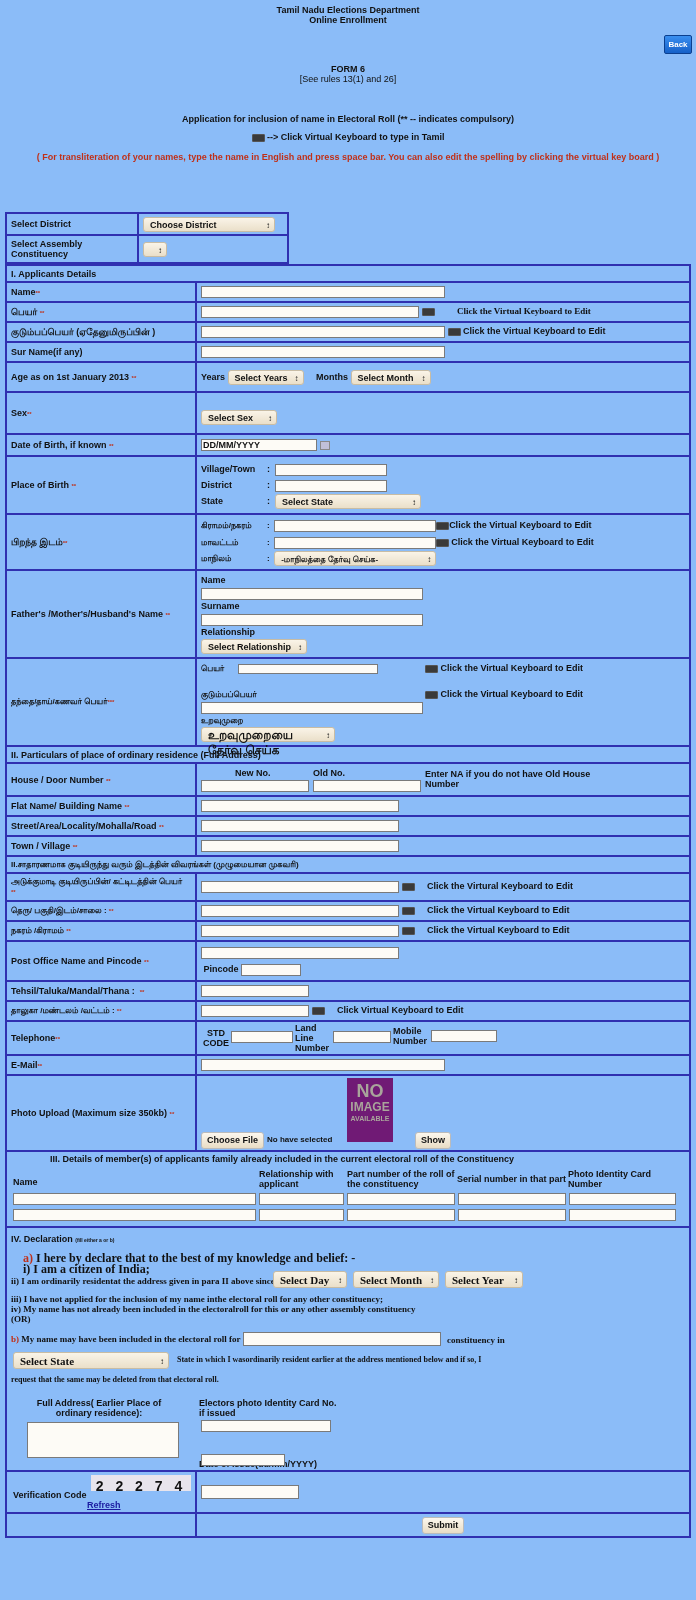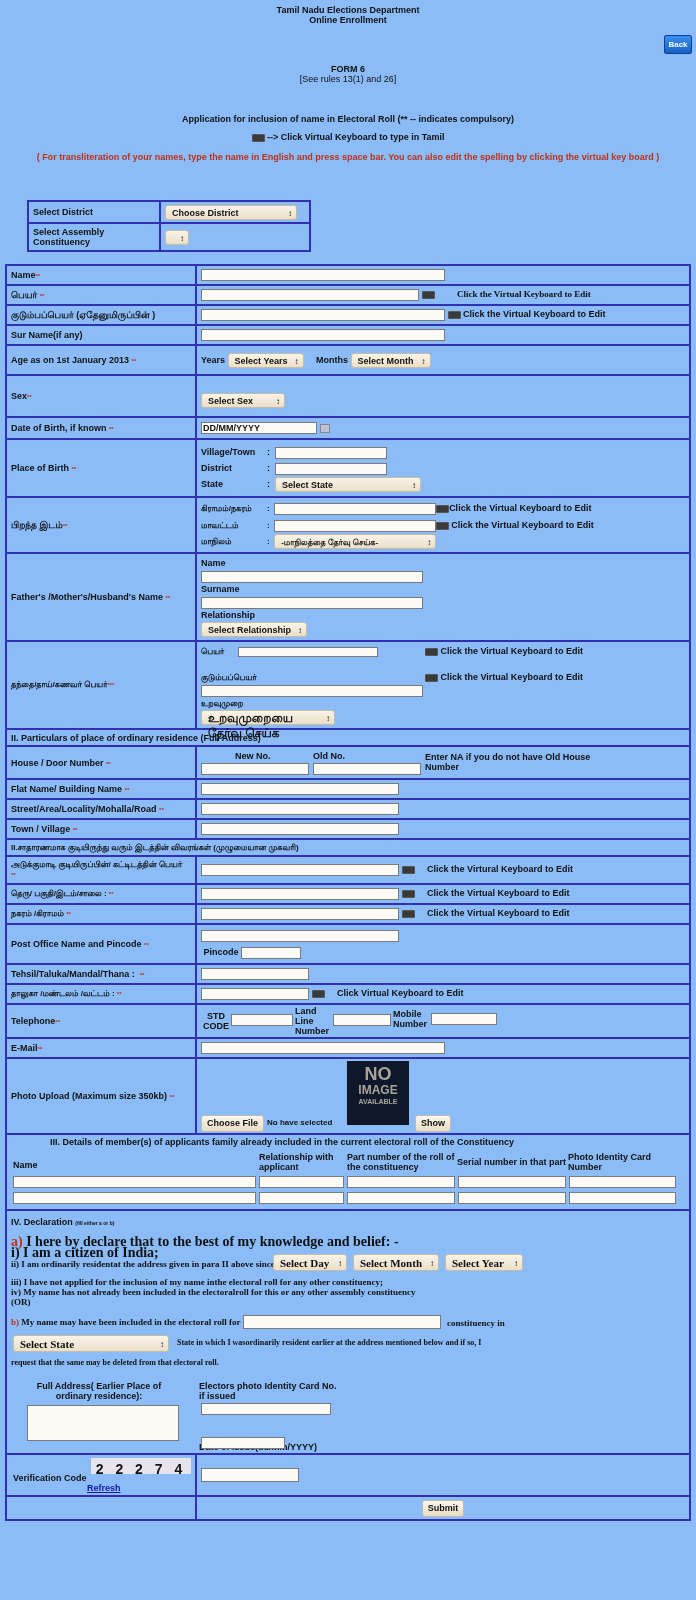--- a/index.html
+++ b/index.html
@@ -24,35 +24,38 @@
 
 <div class="hdr" style="top:5px;">Tamil Nadu Elections Department</div>
 <div class="hdr" style="top:15px;">Online Enrollment</div>
 <div class="back">Back</div>
 <div class="hdr" style="top:64px;">FORM 6</div>
 <div class="hdr" style="top:74px;font-weight:normal;">[See rules 13(1) and 26]</div>
 <div class="hdr" style="top:114px;">Application for inclusion of name in Electoral Roll (** -- indicates compulsory)</div>
 <div class="hdr" style="top:132px;"><span class="kb"></span> <span>--&gt; Click Virtual Keyboard to type in Tamil</span></div>
 <div class="hdr red" style="top:152px;">( For transliteration of your names, type the name in English and press space bar.   You can also edit the spelling by clicking the virtual key board )</div>
 
-<table class="f" style="left:5px;top:200px;width:284px;margin-left:22px;">
+<table class="f" style="left:5px;top:212px;width:284px;">
   <tbody>
       <tr style="height:22px;">
     <td style="width:122px;">Select District</td>
     <td><span class="sel" style="width:132px;">Choose District</span></td>
   </tr>
   <tr style="height:28px;">
     <td>Select Assembly Constituency</td>
     <td><span class="sel" style="width:24px;"></span></td>
   </tr>
 </tbody>
   </table>
 
 <table class="f" style="left:5px;top:264px;width:686px;">
   <tbody>
+      <tr style="height:17px;">
+        <td colspan="2">I. Applicants Details</td>
+      </tr>
   <tr style="height:20px;">
     <td style="width:180px;"><span>Name</span><span class="ast">**</span></td>
     <td><span class="inp" style="width:244px;"></span></td>
   </tr>
   <tr style="height:20px;">
     <td><span>பெயர்</span> <span class="ast">**</span></td>
     <td><span class="inp" style="width:218px;"></span> <span class="kb"></span> <span class="serif" style="margin-left:20px;">Click the Virtual Keyboard to Edit</span></td>
   </tr>
   <tr style="height:20px;">
     <td>குடும்பப்பெயர் (ஏதேனுமிருப்பின் )</td>
@@ -61,21 +64,21 @@
   <tr style="height:20px;">
     <td>Sur Name(if any)</td>
     <td><span class="inp" style="width:244px;"></span></td>
   </tr>
   <tr style="height:30px;">
     <td><span>Age as on 1st January 2013</span> <span class="ast">**</span></td>
     <td><span>Years</span> <span class="sel" style="width:76px;">Select Years</span>&nbsp;&nbsp;&nbsp;&nbsp;&nbsp;<span>Months</span> <span class="sel" style="width:80px;">Select Month</span></td>
   </tr>
   <tr style="height:42px;">
     <td><span>Sex</span><span class="ast">**</span></td>
-    <td><span class="sel" style="width:84px;margin-top:9px;">Select Sex</span></td>
+    <td><span class="sel" style="width:76px;margin-top:9px;">Select Sex</span></td>
   </tr>
   <tr style="height:22px;">
     <td><span>Date of Birth, if known</span> <span class="ast">**</span></td>
     <td><span class="inp" style="width:116px;padding-left:1px;line-height:10px;font-weight:bold;">DD/MM/YYYY</span> <span style="display:inline-block;width:8px;height:7px;background:#c0c0d8;border:1px solid #888;vertical-align:middle;"></span></td>
   </tr>
   <tr style="height:58px;">
     <td><span>Place of Birth</span> <span class="ast">**</span></td>
     <td style="line-height:16px;">
       <span class="lbl" style="width:66px;">Village/Town</span><span>:</span>&nbsp;&nbsp;<span class="inp" style="width:112px;"></span><br>
       <span class="lbl" style="width:66px;">District</span><span>:</span>&nbsp;&nbsp;<span class="inp" style="width:112px;"></span><br>
@@ -176,21 +179,21 @@
       <span class="inp abs" style="left:234px;top:8px;width:66px;"></span>
     </td>
   </tr>
   <tr style="height:20px;">
     <td><span>E-Mail</span><span class="ast">**</span></td>
     <td><span class="inp" style="width:244px;"></span></td>
   </tr>
   <tr style="height:76px;">
     <td><span>Photo Upload (Maximum size 350kb)</span> <span class="ast">**</span></td>
     <td style="position:relative;">
-      <div class="abs" style="left:150px;top:2px;width:62px;height:64px;background:#0f172a;text-align:center;color:#a9a49b;font-weight:bold;line-height:14px;padding-top:4px;box-sizing:border-box;">
+      <div class="abs" style="left:150px;top:2px;width:46px;height:64px;background:#701a75;text-align:center;color:#a9a49b;font-weight:bold;line-height:14px;padding-top:4px;box-sizing:border-box;">
         <div style="font-size:18px;line-height:18px;">NO</div>
         <div style="font-size:12px;line-height:14px;">IMAGE</div>
         <div style="font-size:7px;line-height:10px;">AVAILABLE</div>
       </div>
       <span class="btn abs" style="left:4px;top:56px;">Choose File</span>
       <span class="abs" style="left:70px;top:59px;font-size:8px;">No have selected</span>
       <span class="btn abs" style="left:218px;top:56px;">Show</span>
     </td>
   </tr>
   <tr style="height:76px;">
@@ -209,21 +212,21 @@
       <span class="inp abs" style="left:6px;top:57px;width:243px;"></span>
       <span class="inp abs" style="left:252px;top:57px;width:85px;"></span>
       <span class="inp abs" style="left:340px;top:57px;width:108px;"></span>
       <span class="inp abs" style="left:451px;top:57px;width:108px;"></span>
       <span class="inp abs" style="left:562px;top:57px;width:107px;"></span>
     </td>
   </tr>
   <tr style="height:244px;">
     <td colspan="2" style="position:relative;vertical-align:top;">
       <div class="abs" style="left:4px;top:6px;"><span>IV. Declaration</span> <span style="font-size:5px;">(fill either a or b)</span></div>
-      <div class="abs serif" style="left:4px;top:25px;line-height:11px;font-size:14px;">
+      <div class="abs serif" style="left:16px;top:25px;line-height:11px;font-size:12px;">
         <span class="red">a)</span> <span>I here by declare that to the best of my knowledge and belief: -</span><br>
         <span>i) I am a citizen of India;</span>
       </div>
       <div class="abs serif" style="left:4px;top:48px;font-size:9px;"><span>ii) I am ordinarily residentat the address given in para II above since</span></div>
       <span class="sel serif abs" style="left:266px;top:43px;width:74px;font-size:11px;height:17px;line-height:17px;">Select Day</span>
       <span class="sel serif abs" style="left:346px;top:43px;width:86px;font-size:11px;height:17px;line-height:17px;">Select Month</span>
       <span class="sel serif abs" style="left:438px;top:43px;width:78px;font-size:11px;height:17px;line-height:17px;">Select Year</span>
       <div class="abs serif" style="left:4px;top:66px;line-height:10px;font-size:9px;">
         <span>iii) I have not applied for the inclusion of my name inthe electoral roll for any other constituency;</span><br>
         <span>iv) My name has not already been included in the electoralroll for this or any other assembly constituency</span><br>

